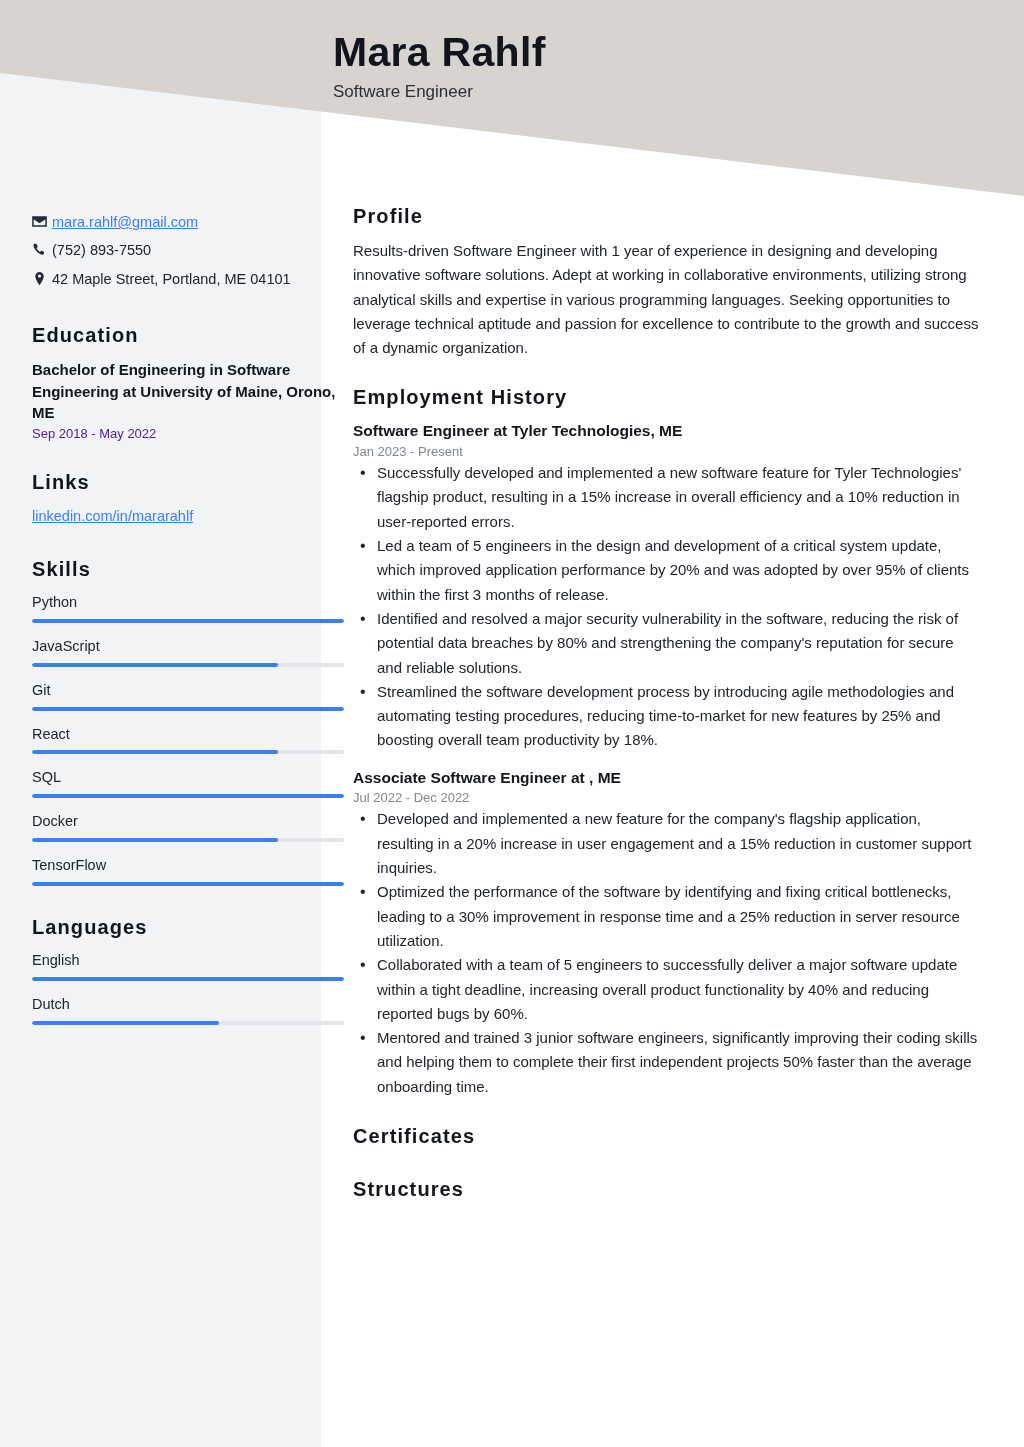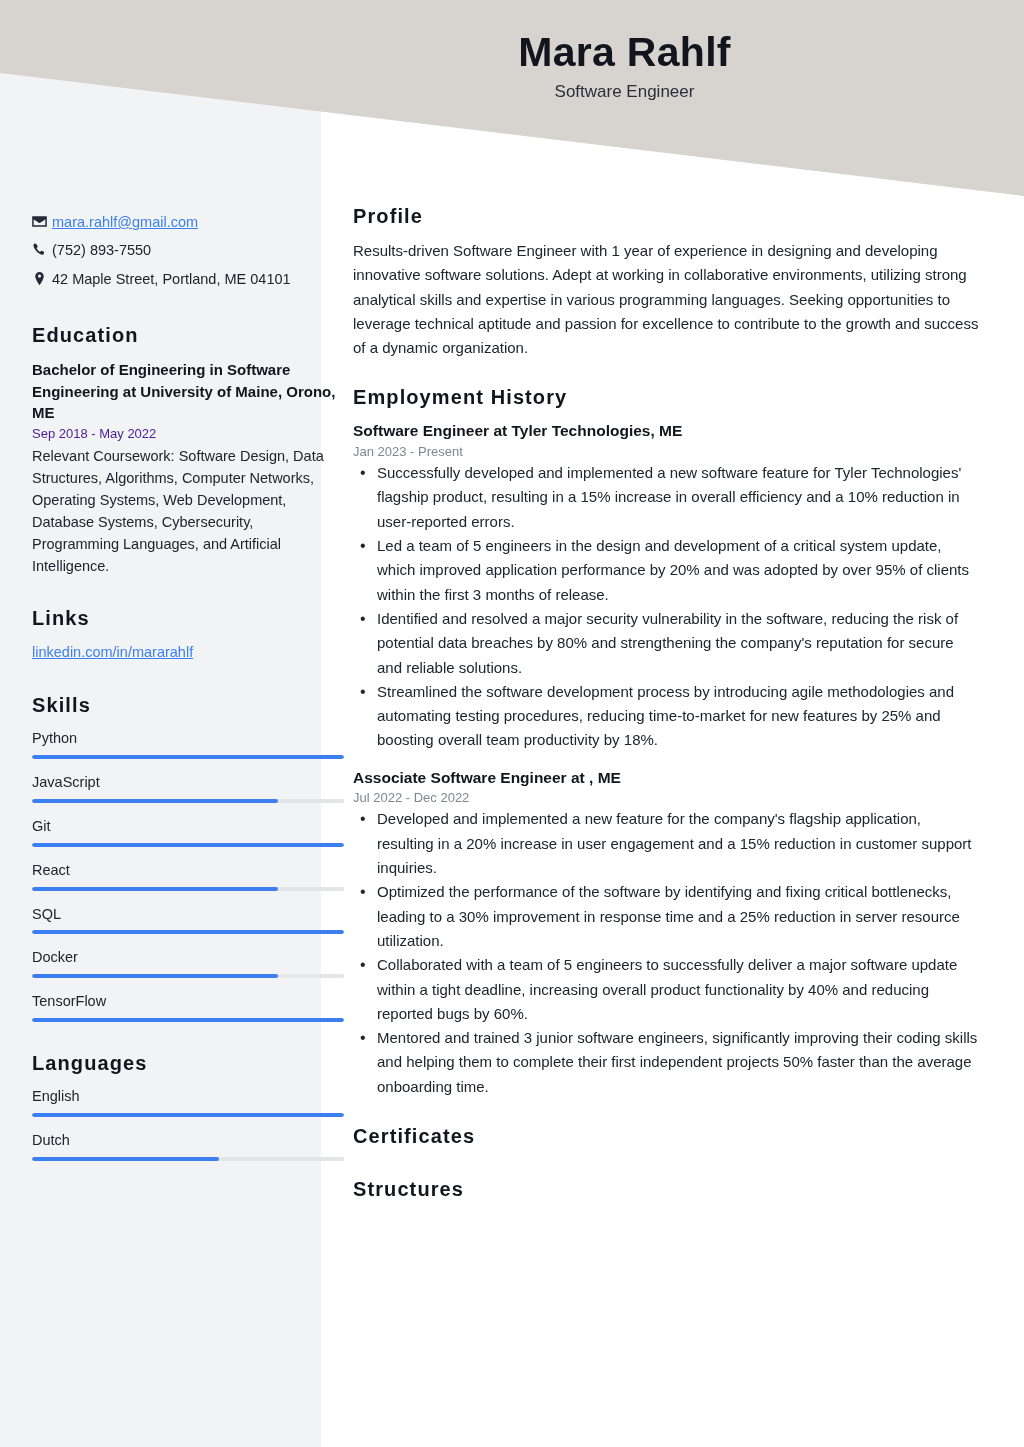--- a/index.html
+++ b/index.html
@@ -44,23 +44,23 @@
     width: 1024px;
     height: 210px;
     background: #d7d3ce;
     clip-path: polygon(0 0, 1024px 0, 1024px 196px, 0 73px);
     z-index: 3;
   }
 
   .header-text {
     position: absolute;
     top: 28px;
-    left: 4px;
+    left: 12px;
     width: 920px;
-    text-align: center;
+    text-align: left;
     z-index: 4;
     padding-left: 321px;
   }
 
   .name {
     font-size: 41px;
     font-weight: 700;
     letter-spacing: 0.3px;
     color: #12151d;
     line-height: 1.18;
@@ -306,21 +306,20 @@
         </span>
         <span class="contact-value">42 Maple Street, Portland, ME 04101</span>
       </div>
 
     </div>
 
     <div class="side-section">
       <div class="side-heading">Education</div>
       <div class="edu-degree">Bachelor of Engineering in Software Engineering at University of Maine, Orono, ME</div>
       <div class="edu-date">Sep 2018 - May 2022</div>
-      <div class="edu-desc">Relevant Coursework: Software Design, Data Structures, Algorithms, Computer Networks, Operating Systems, Web Development, Database Systems, Cybersecurity, Programming Languages, and Artificial Intelligence.</div>
     </div>
 
     <div class="side-section">
       <div class="side-heading">Links</div>
       <div class="side-link">linkedin.com/in/mararahlf</div>
     </div>
 
     <div class="side-section">
       <div class="side-heading">Skills</div>
       <div id="skills-list">

